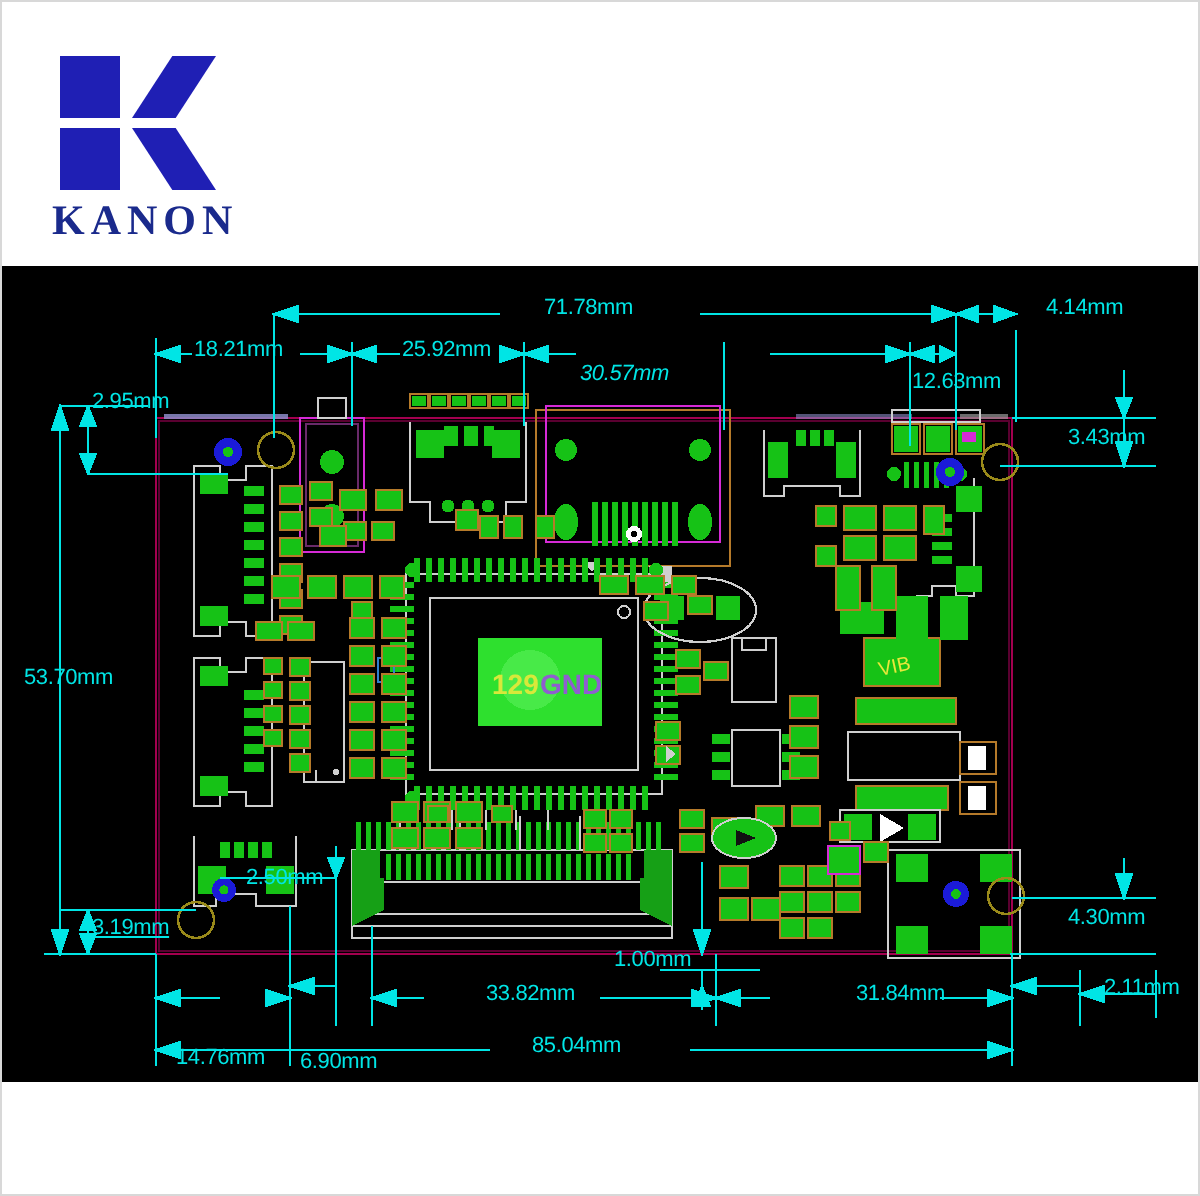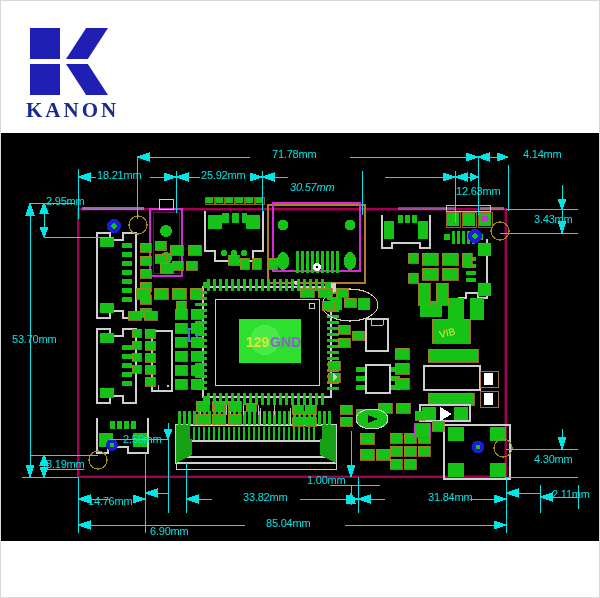--- a/index.html
+++ b/index.html
@@ -706,21 +706,21 @@
     <div class="dimtxt" style="left:46px;top:62px;">2.95mm</div>
     <div class="dimtxt" style="left:12px;top:200px;text-align:center;">53.70mm</div>
     <div class="dimtxt" style="left:46px;top:325px;text-decoration:underline;">3.19mm</div>
 
     <div class="dimtxt" style="left:534px;top:80px;">3.43mm</div>
     <div class="dimtxt" style="left:534px;top:320px;">4.30mm</div>
     <div class="dimtxt" style="left:552px;top:355px;">2.11mm</div>
 
     <div class="dimtxt" style="left:123px;top:300px;">2.50mm</div>
     <div class="dimtxt" style="left:307px;top:341px;">1.00mm</div>
-    <div class="dimtxt" style="left:88px;top:362px;">14.76mm</div>
+    <div class="dimtxt" style="left:88px;top:390px;">14.76mm</div>
     <div class="dimtxt" style="left:150px;top:392px;">6.90mm</div>
     <div class="dimtxt" style="left:243px;top:358px;">33.82mm</div>
     <div class="dimtxt" style="left:404px;top:358px;margin-left:24px;">31.84mm</div>
     <div class="dimtxt" style="left:266px;top:384px;">85.04mm</div>
   </div>
 
   <div id="footer"></div>
   <div id="frame"></div>
 </div>
 

